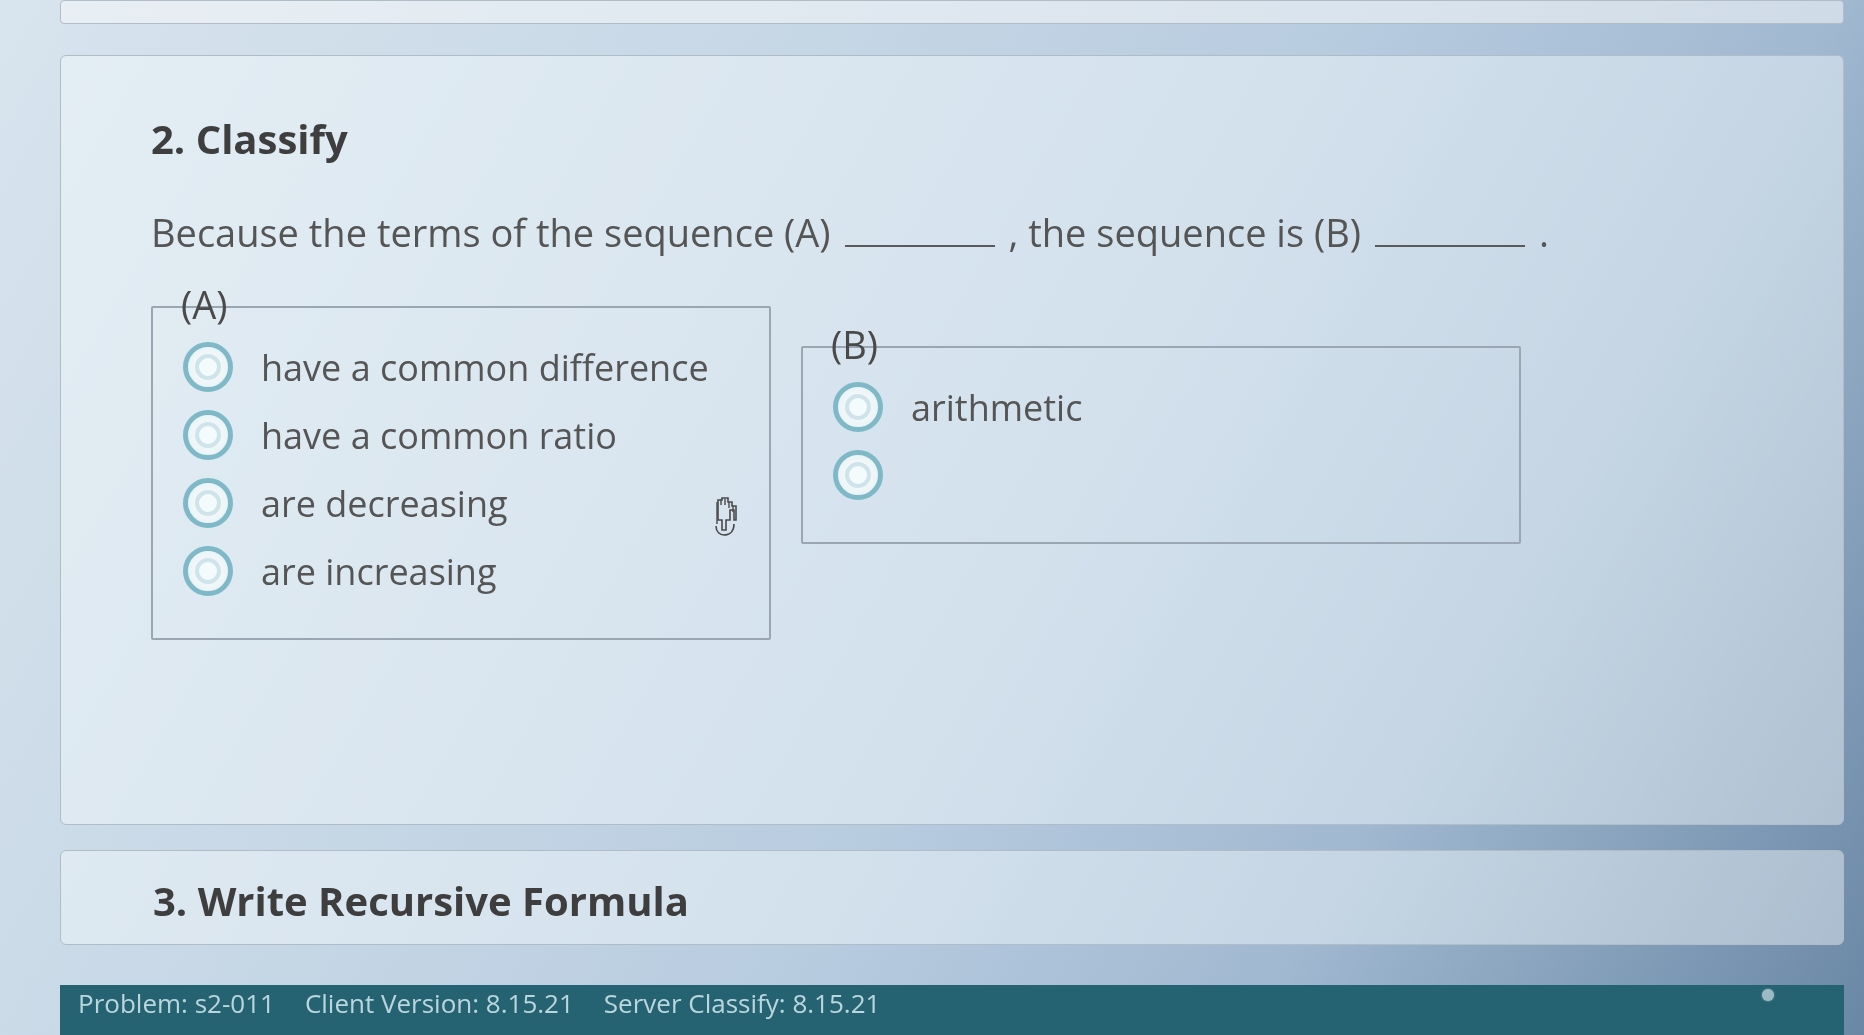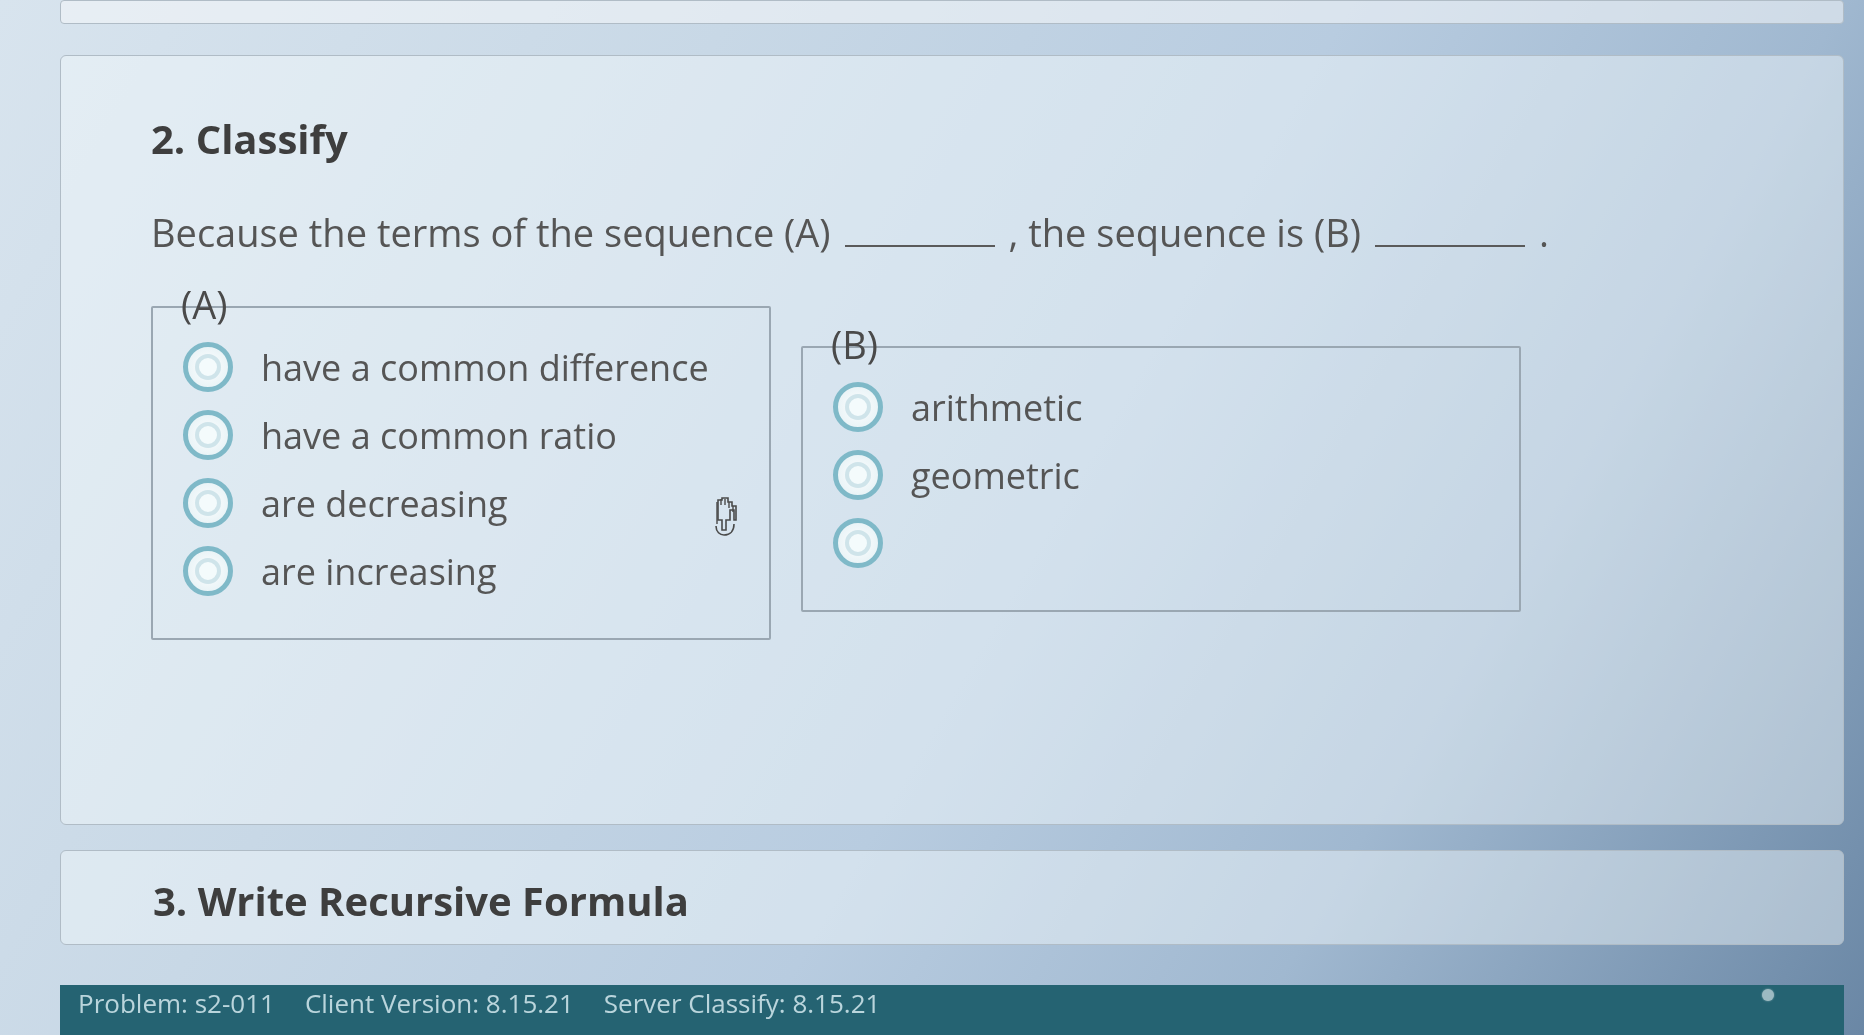--- a/index.html
+++ b/index.html
@@ -184,27 +184,20 @@
 
     <div class="fieldset fs-b">
       <div class="legend">(B)</div>
 
       <div class="opt">
         <div class="rb">
             <div class="rb-outer"></div>
             <div class="rb-inner"></div>
           </div>
         <div class="opt-label">arithmetic</div>
-      </div>
-      <div class="opt">
-        <div class="rb">
-            <div class="rb-outer"></div>
-            <div class="rb-inner"></div>
-          </div>
-        <div class="opt-label">geometric</div>
       </div>
       <div class="opt">
         <div class="rb">
             <div class="rb-outer"></div>
             <div class="rb-inner"></div>
           </div>
       </div>
     </div>
 
   </div>

